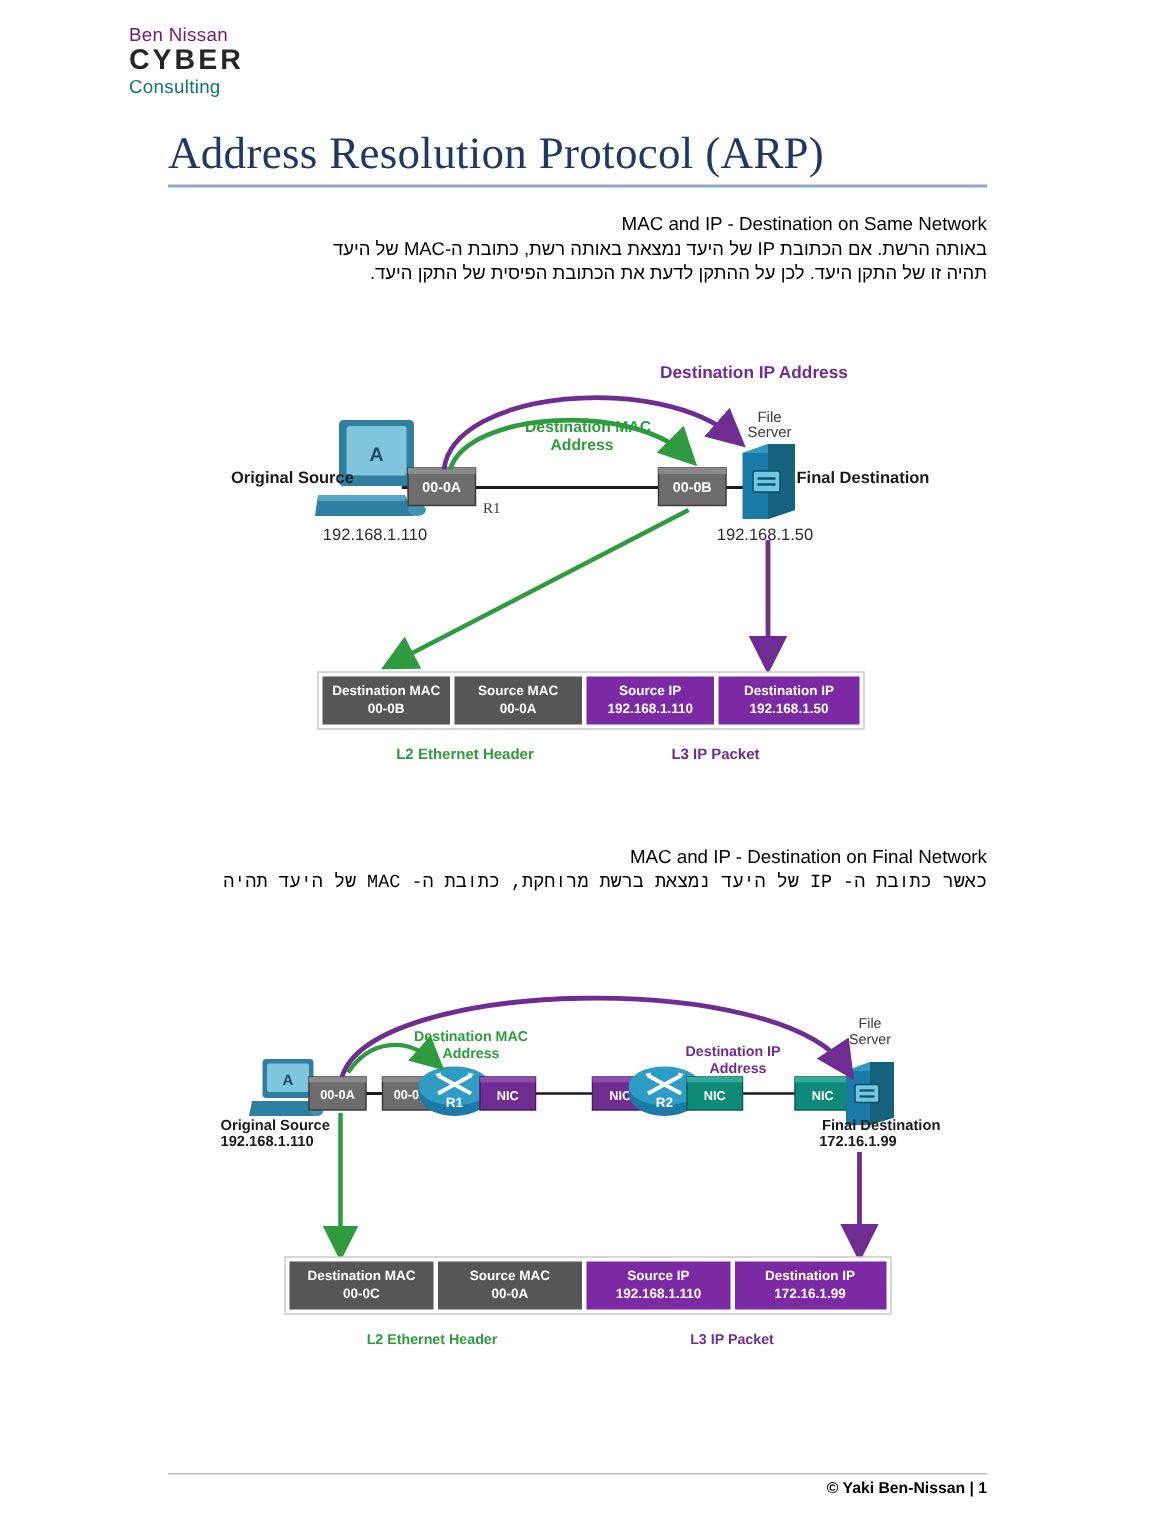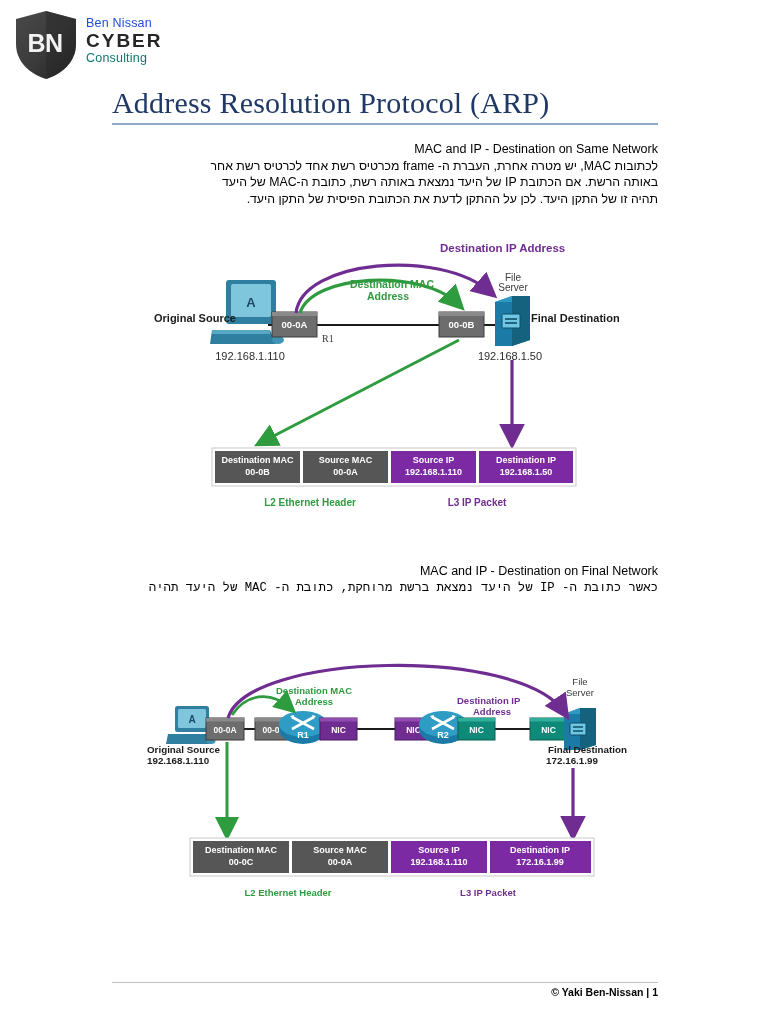--- a/index.html
+++ b/index.html
@@ -32,21 +32,21 @@
   }
   #logo .logo-text {
     position: absolute;
     left: 72px;
     top: 6px;
     width: 118px;
   }
   #logo .l1 {
     font-size: 12.5px;
     letter-spacing: 0.2px;
-    color: #1d4ed8;
+    color: #701a75;
     line-height: 14px;
     font-weight: 400;
   }
   #logo .l2 {
     font-size: 19px;
     letter-spacing: 2.0px;
     color: #262626;
     font-weight: 700;
     line-height: 21px;
   }
@@ -123,48 +123,33 @@
     font-size: 10.5px;
     font-weight: bold;
     color: #000;
     white-space: nowrap;
   }
 </style>
 </head>
 <body>
 
 <div id="logo">
-  <div class="shield-wrap">
-    <svg width="64" height="70" viewBox="0 0 64 70">
-      <defs>
-        <linearGradient id="shg" x1="0" y1="0" x2="1" y2="1">
-          <stop offset="0%" stop-color="#4a4a4a"></stop>
-          <stop offset="55%" stop-color="#3a3a3a"></stop>
-          <stop offset="100%" stop-color="#1d1d1d"></stop>
-        </linearGradient>
-      </defs>
-      <path d="M32 1 L62 9 L62 34 C62 52 48 64 32 69 C16 64 2 52 2 34 L2 9 Z" fill="url(#shg)"></path>
-      <path d="M32 1 L32 69 C48 64 62 52 62 34 L62 9 Z" fill="#2a2a2a" opacity="0.55"></path>
-      <text x="31" y="42" text-anchor="middle" font-family="Liberation Sans, sans-serif" font-size="25" font-weight="bold" fill="#f2f2f2" letter-spacing="-0.5">BN</text>
-    </svg>
-  </div>
   <div class="logo-text">
     <div class="l1">Ben Nissan</div>
     <div class="l2">CYBER</div>
     <div class="l3">Consulting</div>
   </div>
 </div>
 
 <div id="doc-title">Address Resolution Protocol (ARP)</div>
 <div id="title-rule"></div>
 
 <div class="section-heading" style="left:112px; top:142px; width:546px;">MAC and IP - Destination on Same Network</div>
 
 <div class="hebrew-body" style="left:112px; top:158px; width:546px;">
-  <div>לכתובות MAC, יש מטרה אחרת, העברת ה- frame מכרטיס רשת אחד לכרטיס רשת אחר</div>
   <div>באותה הרשת.  אם הכתובת IP של היעד נמצאת באותה רשת, כתובת ה-MAC של היעד</div>
   <div>תהיה זו של התקן היעד.  לכן על ההתקן לדעת את הכתובת הפיסית של התקן היעד.</div>
 </div>
 
 <div class="diagram" style="left:150px; top:230px; width:470px; height:290px;">
 <svg width="470" height="290" viewBox="0 0 470 290">
 
   <line x1="118" y1="95" x2="355" y2="95" stroke="#1a1a1a" stroke-width="2"></line>
 
   <g>

